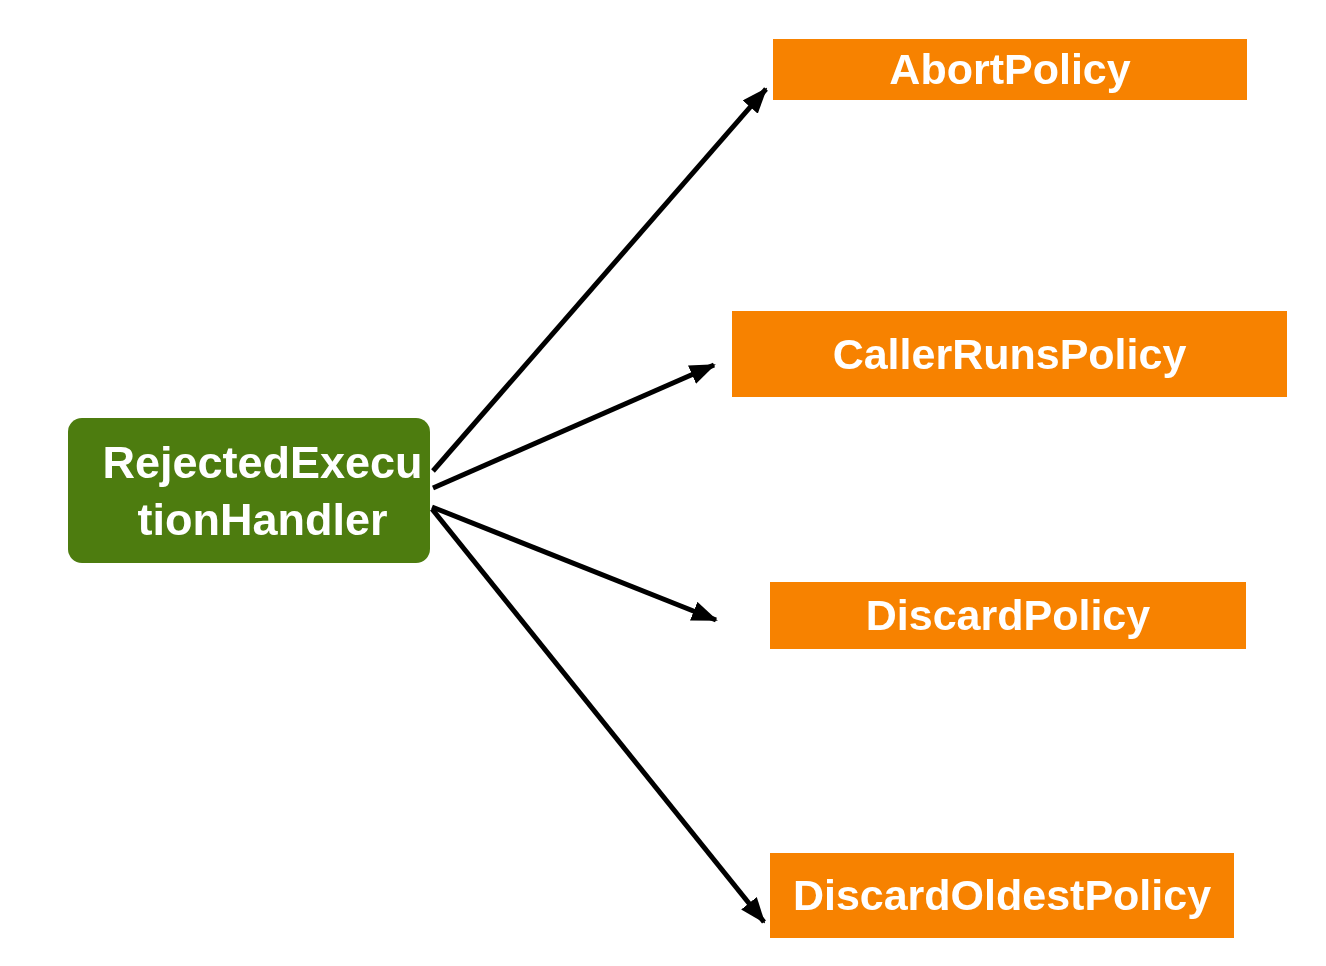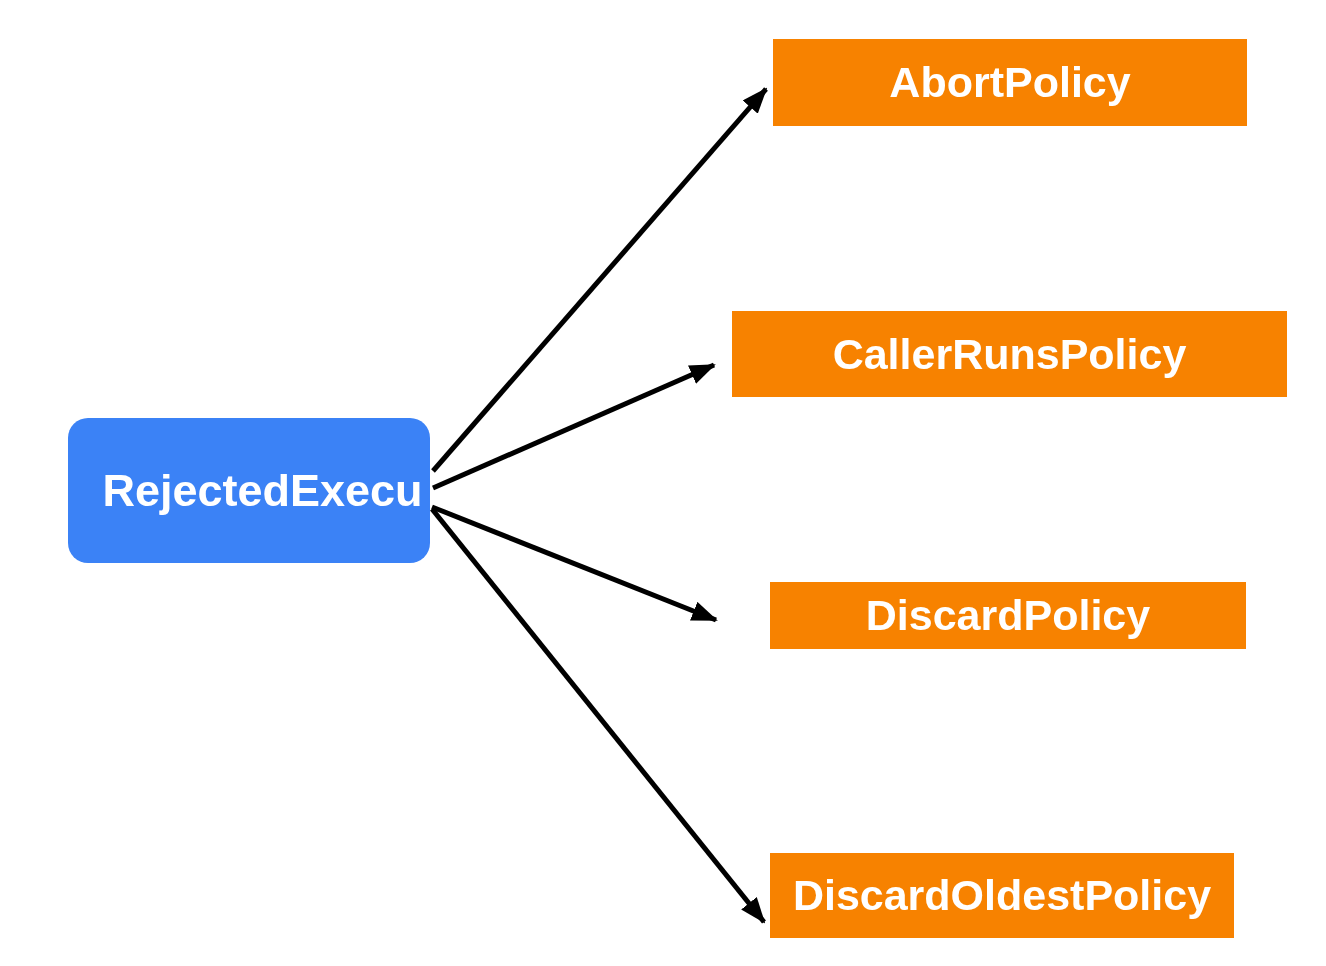--- a/index.html
+++ b/index.html
@@ -32,32 +32,32 @@
     color: #ffffff;
     font-weight: bold;
     text-align: center;
     box-sizing: border-box;
   }
   .root-node {
     left: 68px;
     top: 418px;
     width: 362px;
     height: 145px;
-    background: #3b82f6;
-    border-radius: 20px;
+    background: #4d7c0f;
+    border-radius: 14px;
     font-size: 45px;
     line-height: 57px;
     padding-left: 27px;
   }
   .child-node {
     background: #f78200;
     font-size: 43px;
     line-height: 1;
   }
-  .child-0 { left: 773px; top: 39px;  width: 474px; height: 87px; }
+  .child-0 { left: 773px; top: 39px;  width: 474px; height: 61px; }
   .child-1 { left: 732px; top: 311px; width: 555px; height: 86px; }
   .child-2 { left: 770px; top: 582px; width: 476px; height: 67px; }
   .child-3 { left: 770px; top: 853px; width: 464px; height: 85px; }
 </style>
 </head>
 <body>
 
 <div class="canvas">
 
   <svg class="arrow-layer" viewBox="0 0 1326 966" xmlns="http://www.w3.org/2000/svg">
@@ -67,20 +67,21 @@
       </marker>
     </defs>
     <line x1="433" y1="471" x2="766" y2="89" stroke="#000000" stroke-width="5" marker-end="url(#arrowhead)"></line>
     <line x1="433" y1="488" x2="714" y2="365" stroke="#000000" stroke-width="5" marker-end="url(#arrowhead)"></line>
     <line x1="432" y1="507" x2="716" y2="620" stroke="#000000" stroke-width="5" marker-end="url(#arrowhead)"></line>
     <line x1="432" y1="509" x2="764" y2="922" stroke="#000000" stroke-width="5" marker-end="url(#arrowhead)"></line>
   </svg>
 
   <div class="node root-node">
     <span>RejectedExecu</span>
+    <span>tionHandler</span>
   </div>
 
   <div class="node child-node child-0">
     <span>AbortPolicy</span>
   </div>
 
   <div class="node child-node child-1">
     <span>CallerRunsPolicy</span>
   </div>
 

